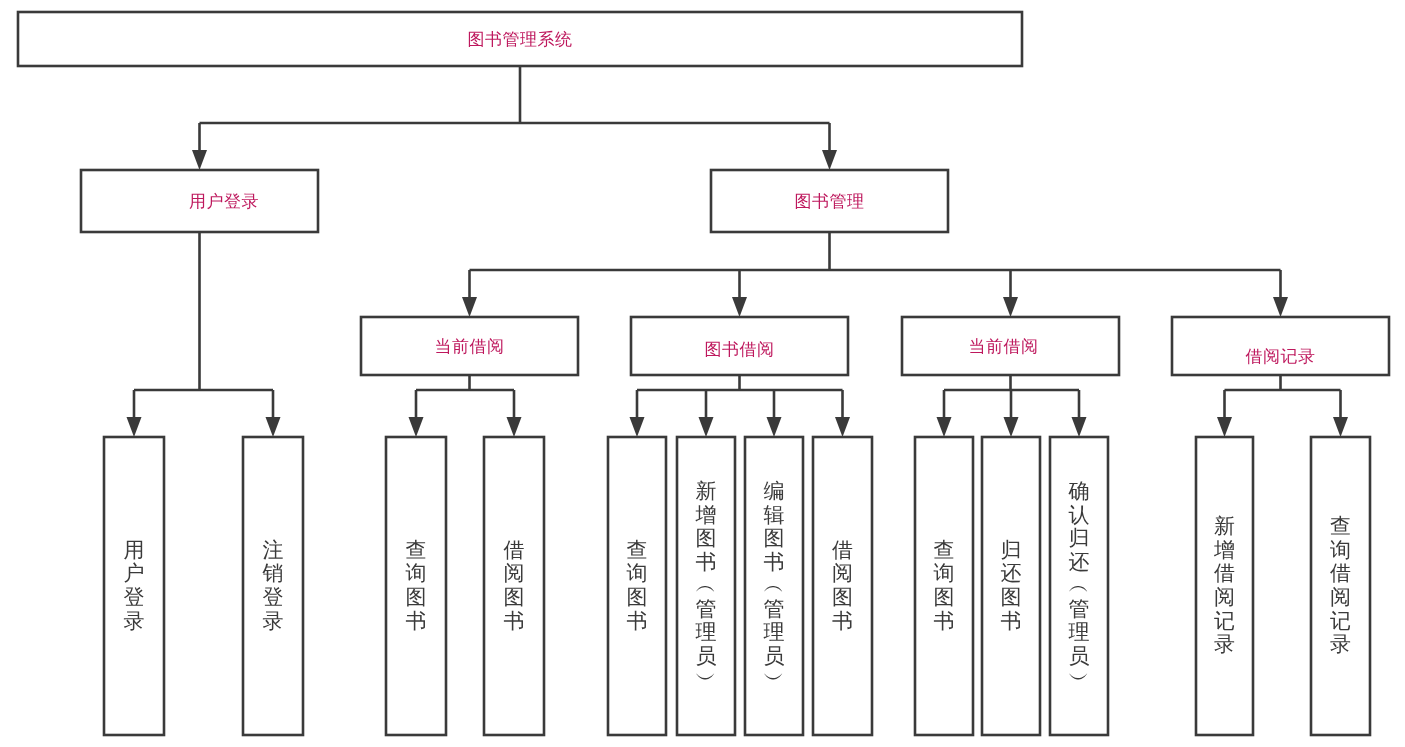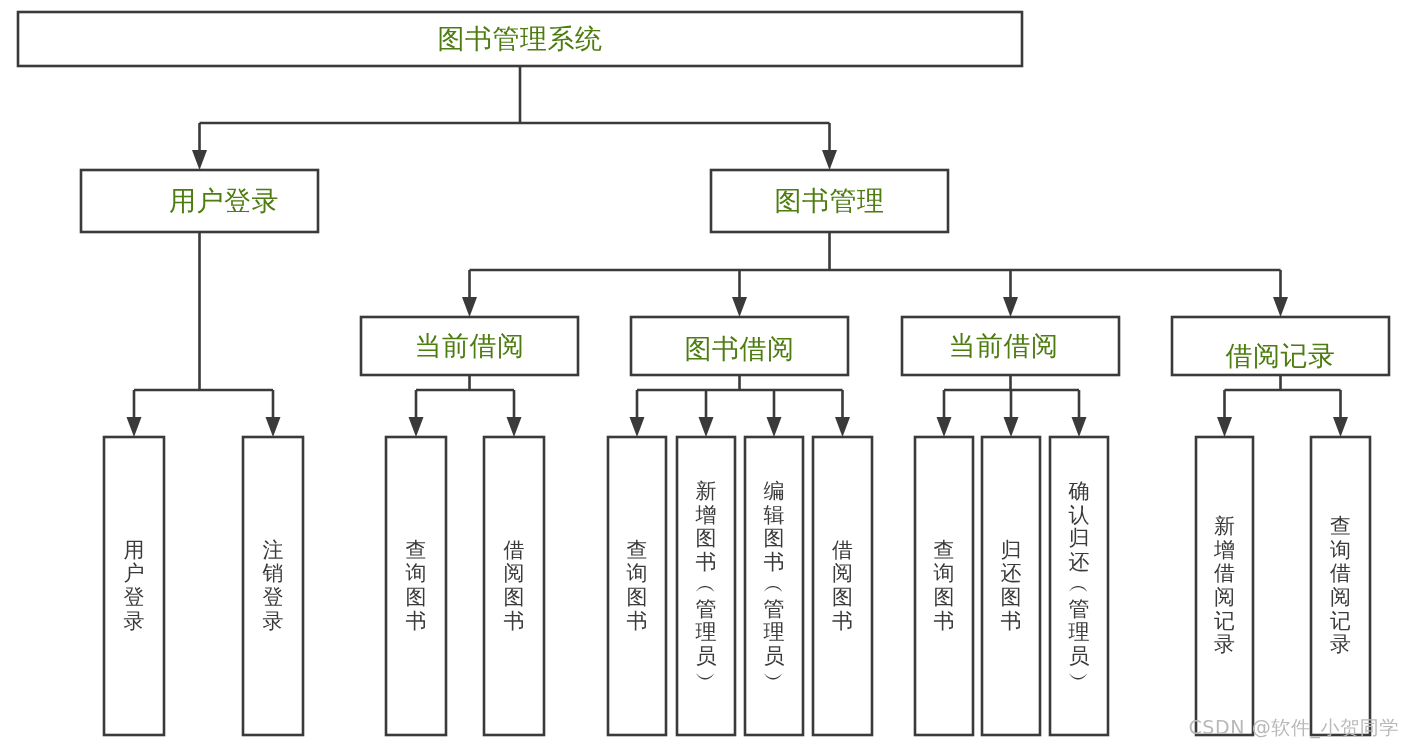--- a/index.html
+++ b/index.html
@@ -39,22 +39,22 @@
   }
   .arrow-head {
     fill: #3a3a3a;
     stroke: none;
   }
   .node-label-h {
     position: absolute;
     display: flex;
     align-items: center;
     justify-content: center;
-    color: #4d7c0f;
-    font-size: 27px;
+    color: #be185d;
+    font-size: 17px;
     letter-spacing: 0.5px;
     white-space: nowrap;
     pointer-events: none;
   }
   .node-label-v {
     position: absolute;
     display: flex;
     flex-direction: column;
     align-items: center;
     justify-content: center;
@@ -266,15 +266,14 @@
       <div class="node-label-v" style="left: 1311px; top: 437px; width: 59px; height: 298px;">
         <span>查</span>
         <span>询</span>
         <span>借</span>
         <span>阅</span>
         <span>记</span>
         <span>录</span>
       </div>
     </div>
 
-  <div class="watermark">CSDN @软件_小贺同学</div>
 
 </div>
 
 </body></html>

